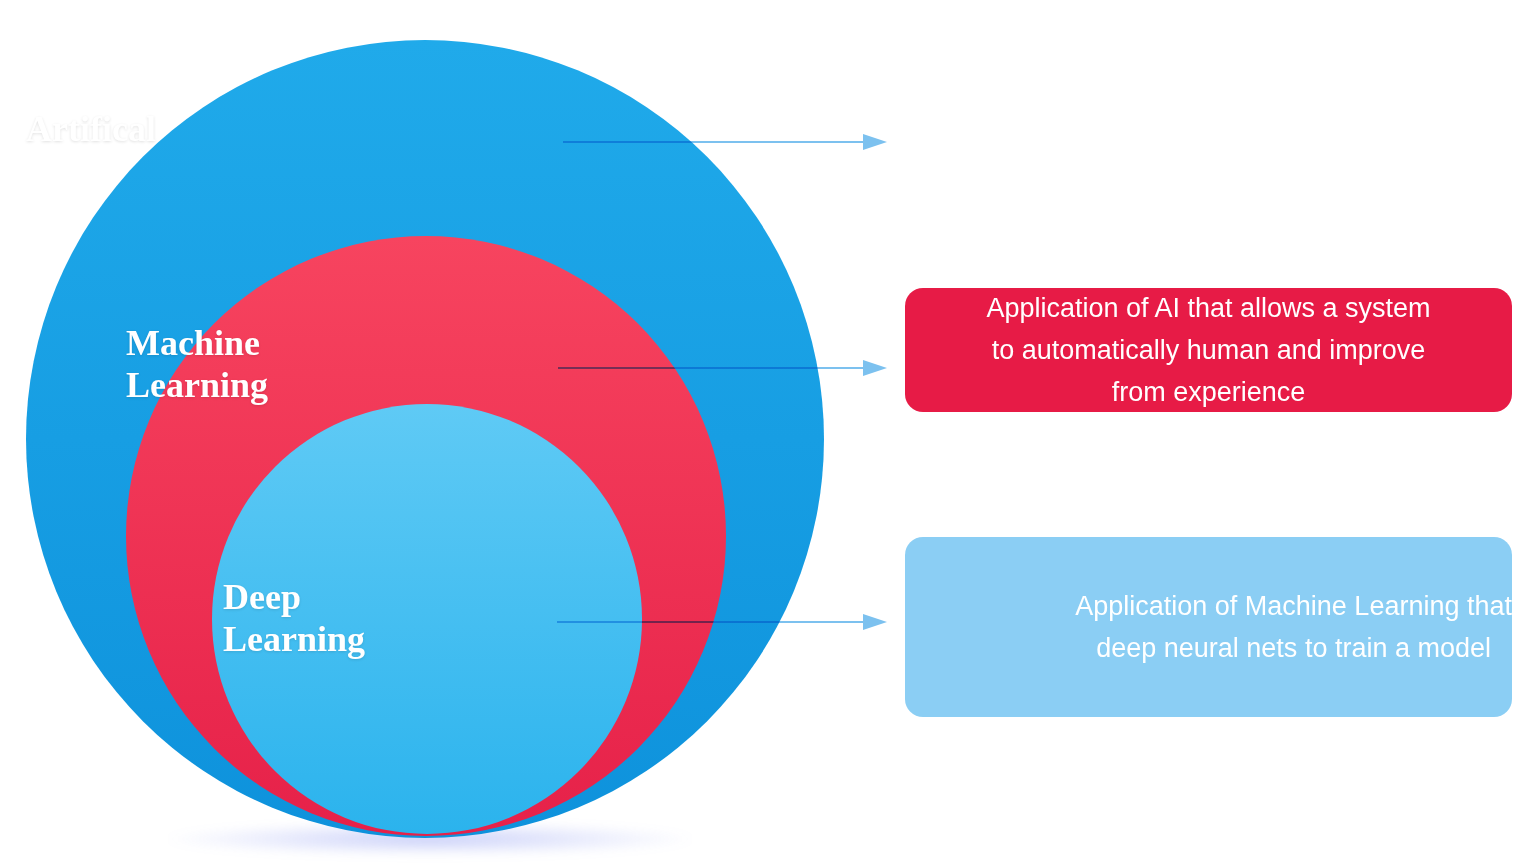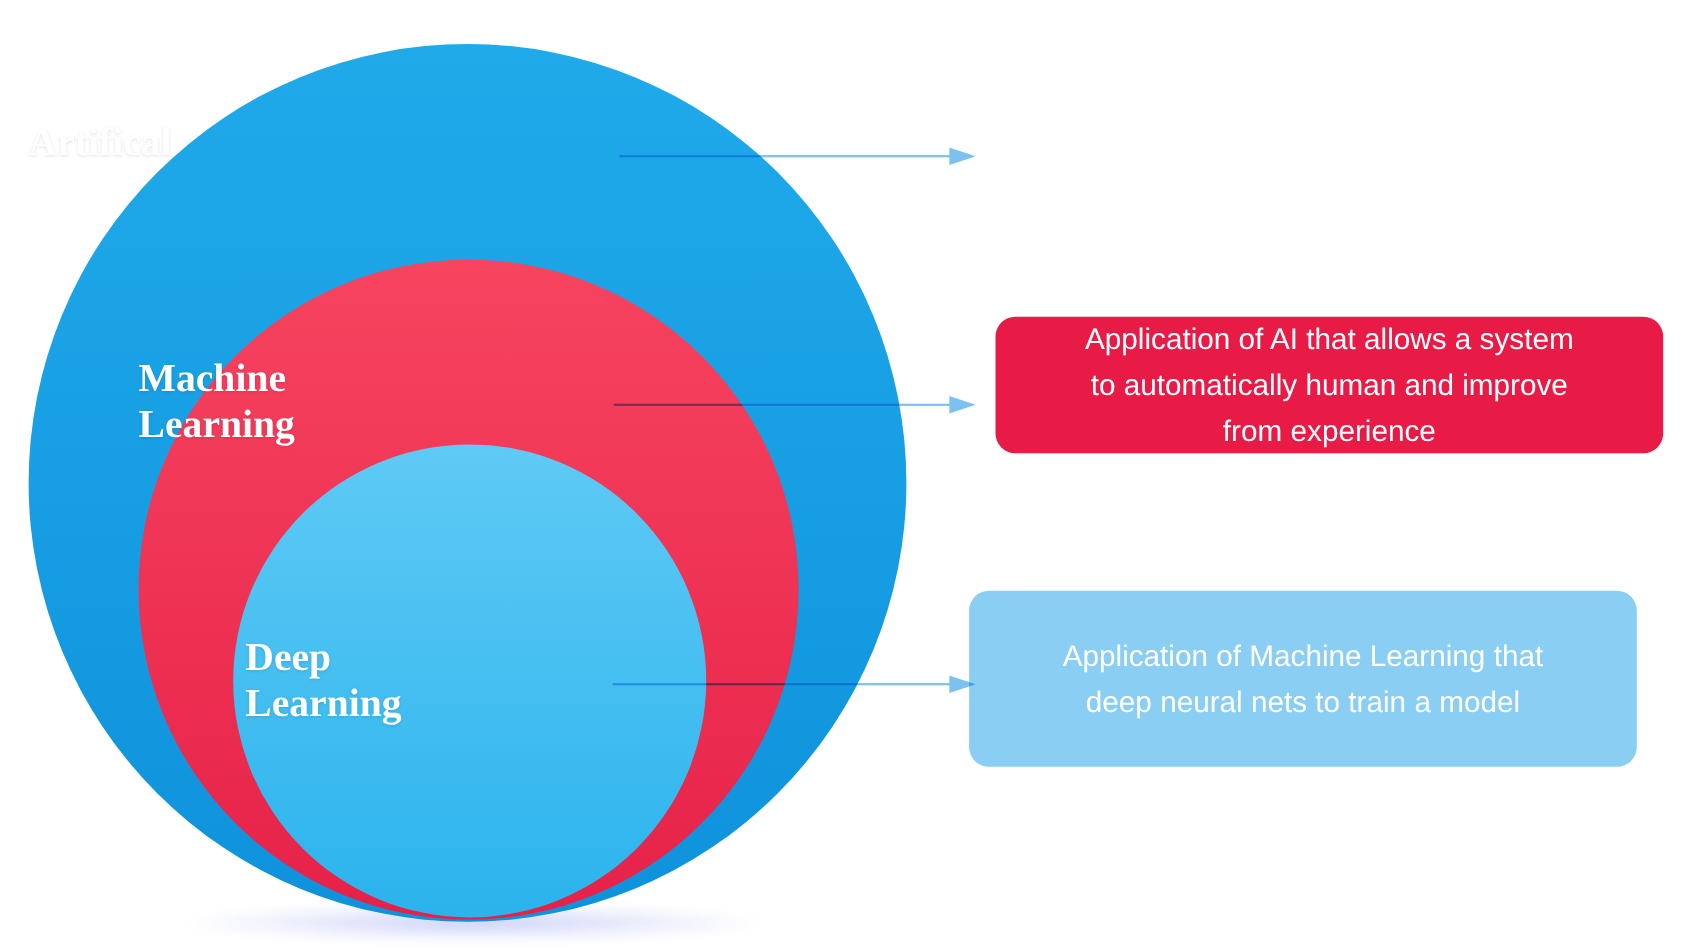--- a/index.html
+++ b/index.html
@@ -97,21 +97,21 @@
     justify-content: center;
     text-align: center;
     color: var(--label-text);
     font-size: 27px;
     line-height: 42px;
     z-index: 2;
   }
   .desc-box span { display: block; }
   .box-ai { left: 908px; top: 45px;  width: 604px; height: 164px; background: var(--ai-box); }
   .box-ml { left: 905px; top: 288px; width: 607px; height: 124px; background: var(--ml-box); }
-  .box-dl { left: 881px; top: 537px; width: 607px; height: 160px; background: var(--dl-box); }
+  .box-dl { left: 905px; top: 537px; width: 607px; height: 180px; background: var(--dl-box); justify-content: flex-end; }
 </style>
 </head>
 <body>
 
 <div class="canvas">
 
   <div class="bottom-glow"></div>
 
   <div class="circle circle-ai">
     <div class="circle-label">

